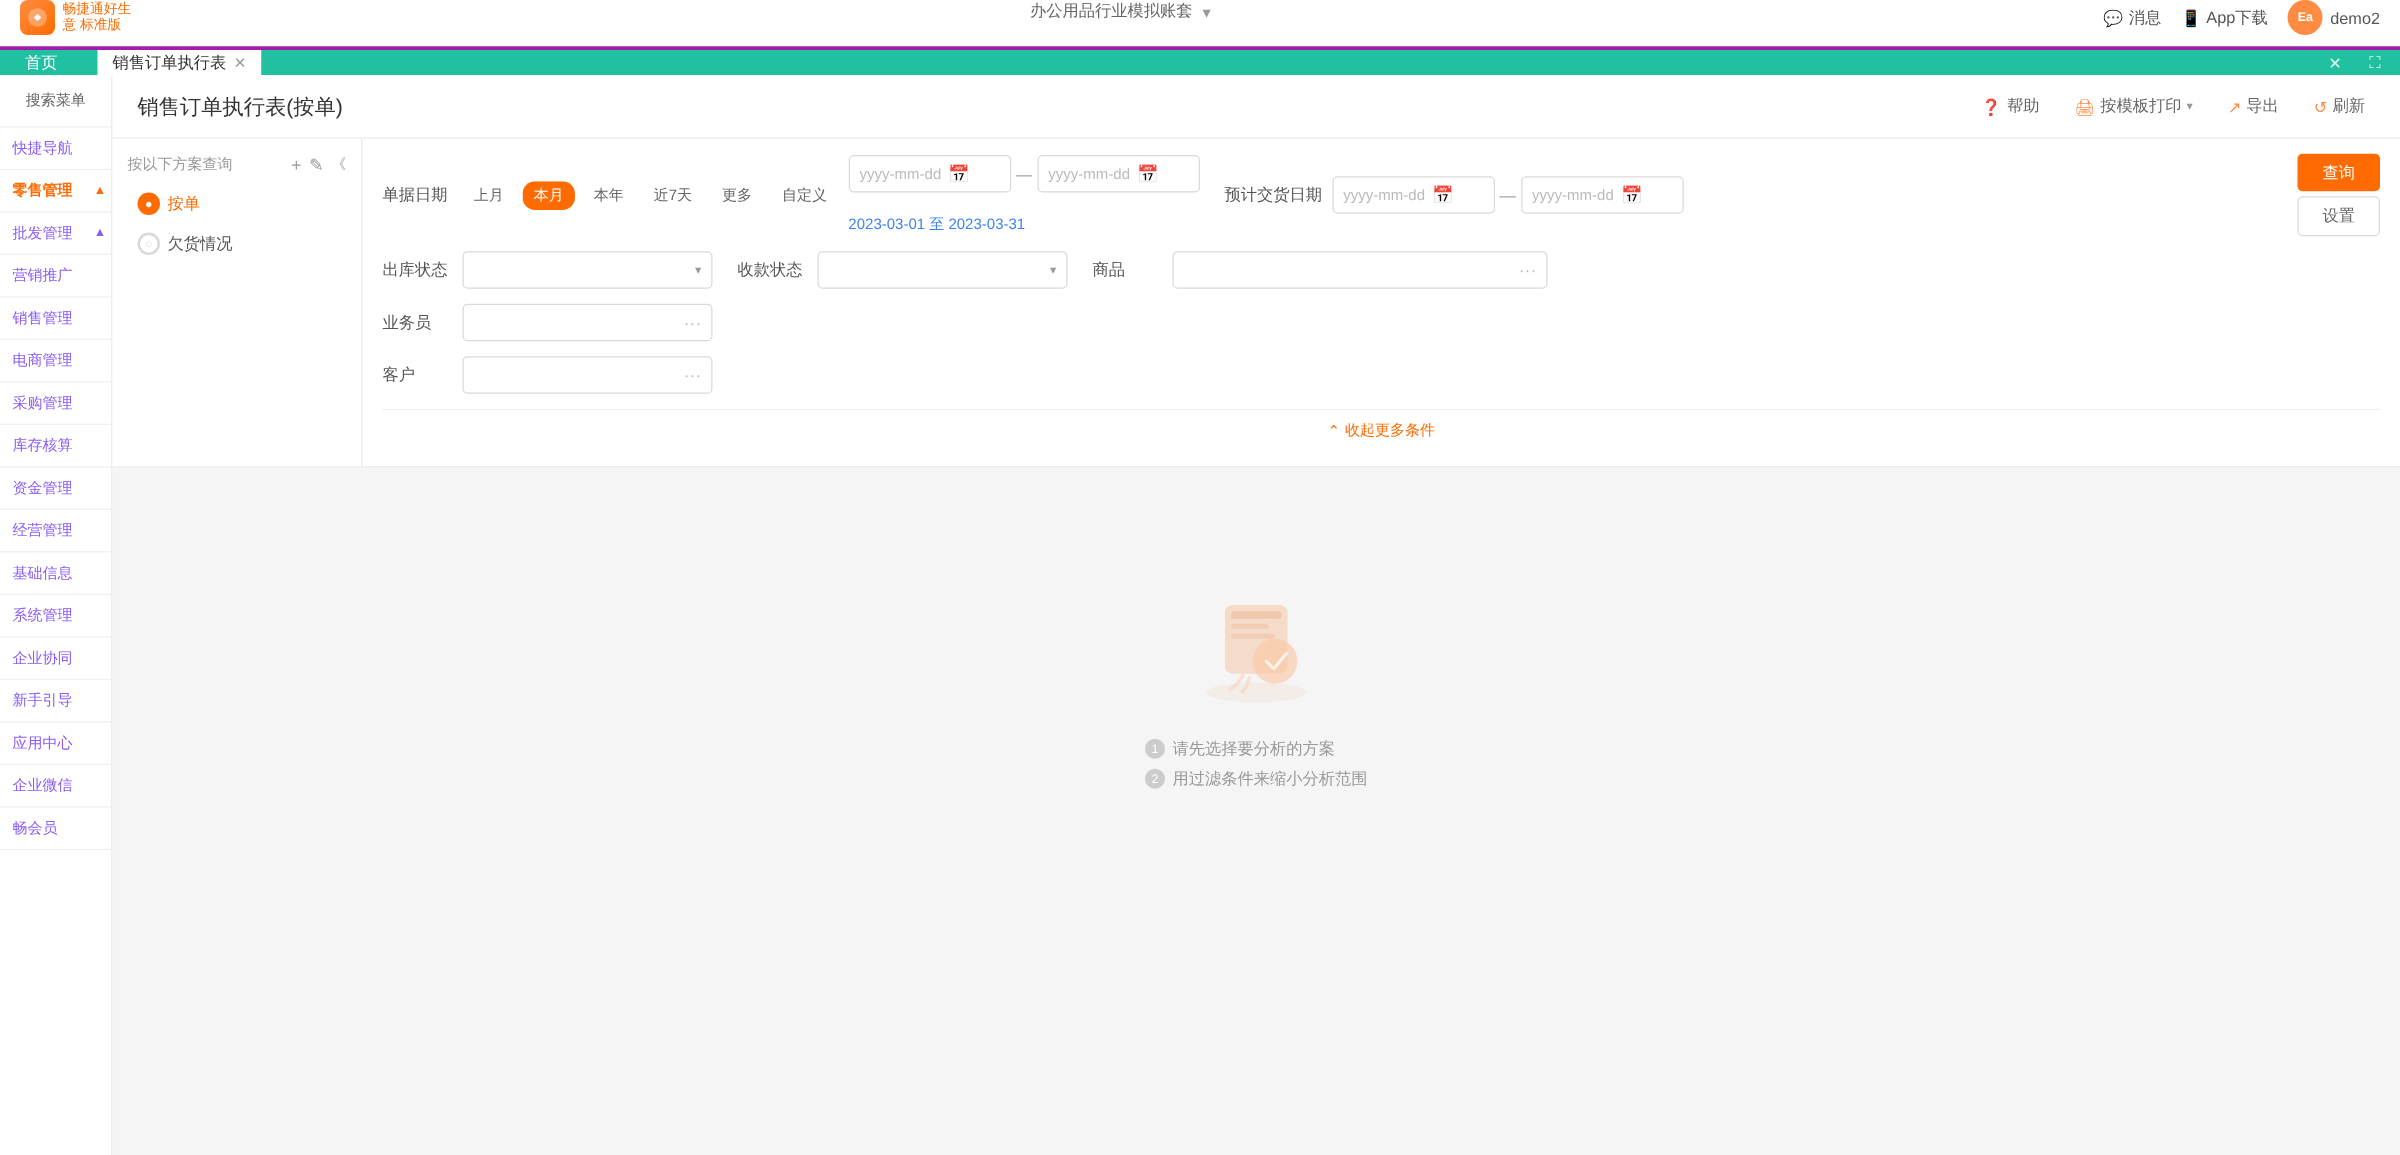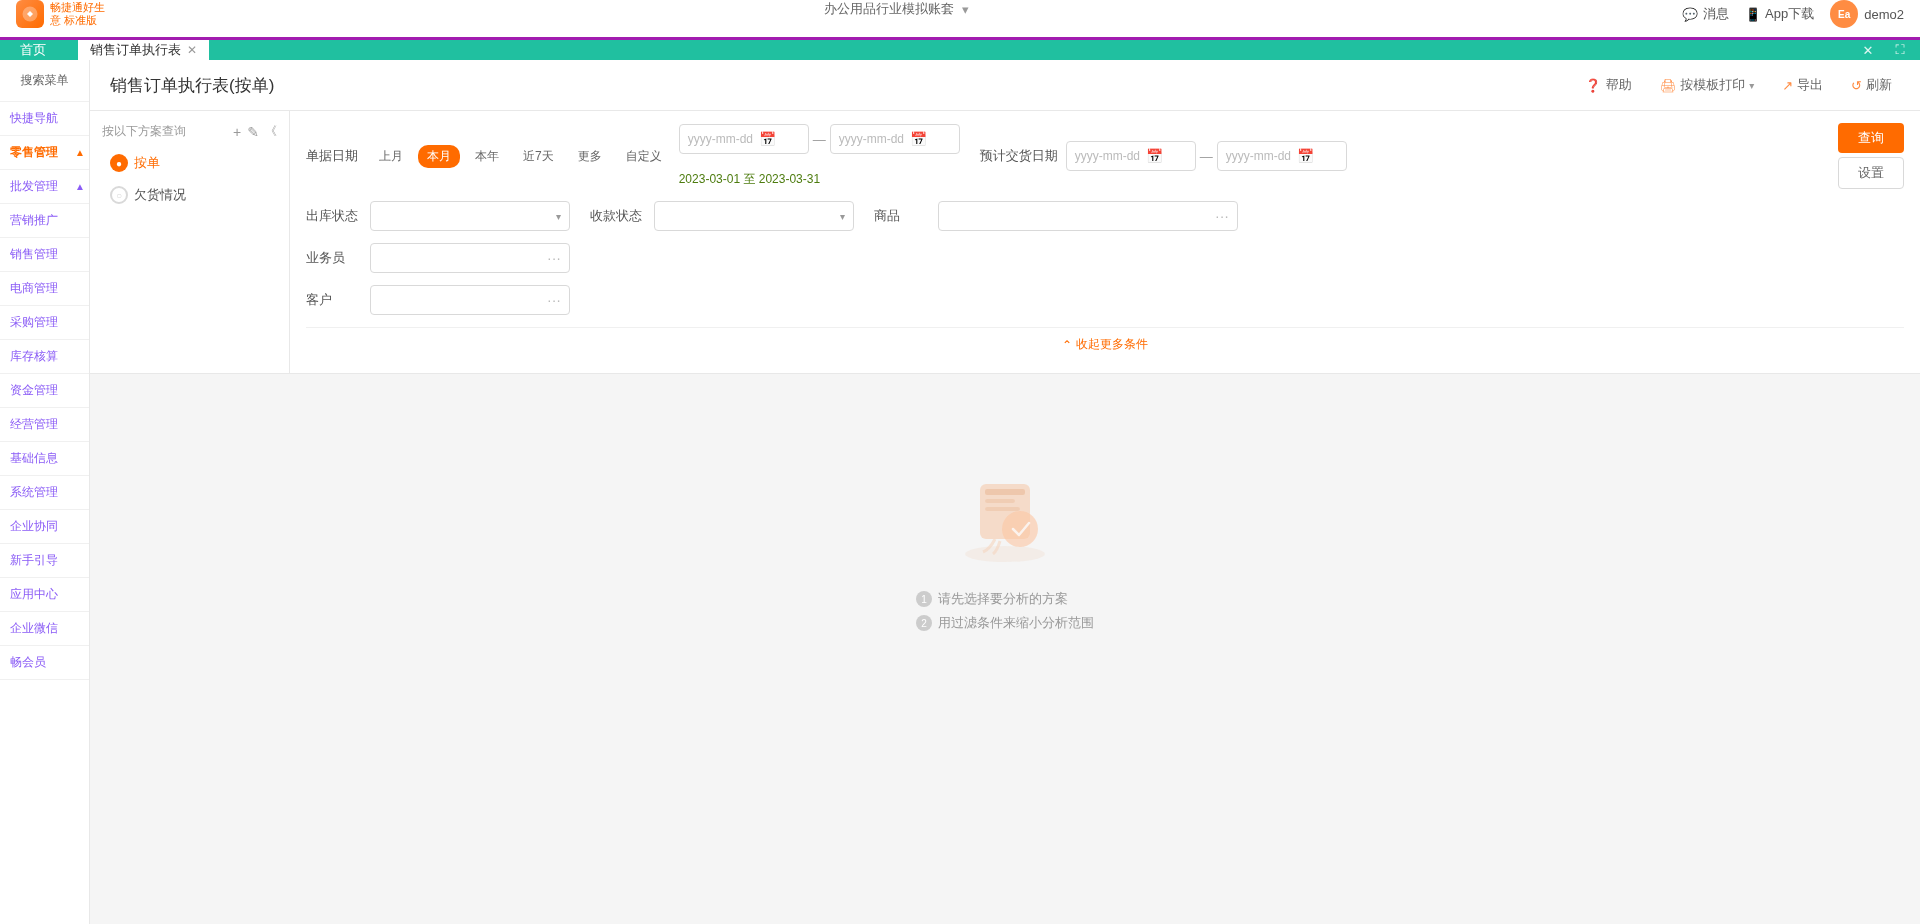--- a/index.html
+++ b/index.html
@@ -276,21 +276,21 @@
       color: #666;
       border: 1px solid transparent;
     }
     .quick-date-btn.active {
       background: #ff6b00;
       color: white;
       border-radius: 10px;
     }
     .date-range-text {
       font-size: 12px;
-      color: #4d7c0f;
+      color: #3b82f6;
       margin-top: 15px;
     }
 
     
     .left-panel {
       width: 200px;
       min-width: 200px;
       background: #fff;
       border-right: 1px solid #e8e8e8;
       padding: 12px;

